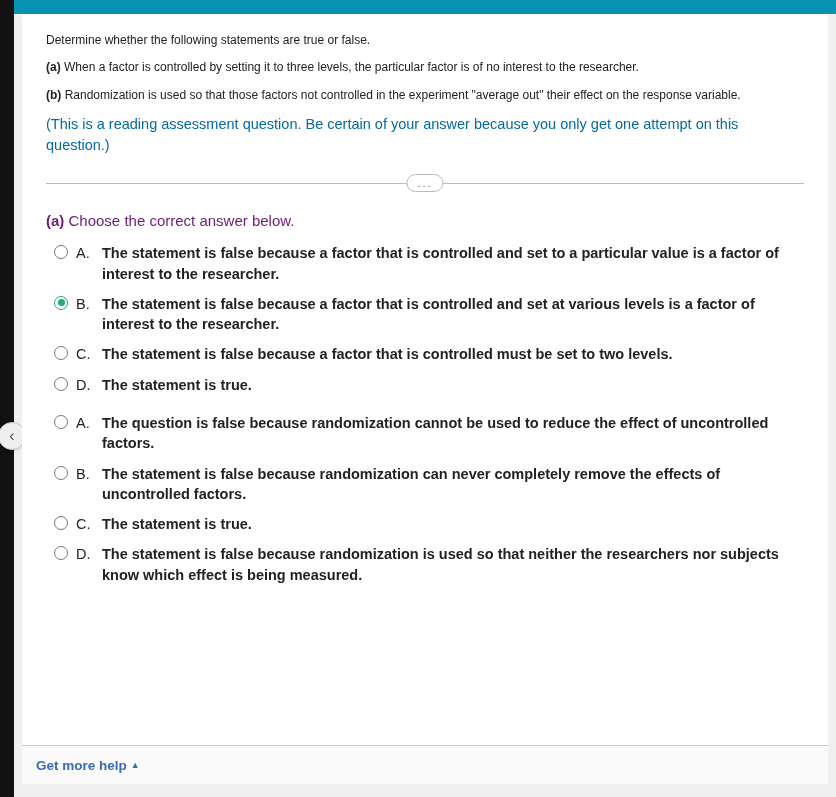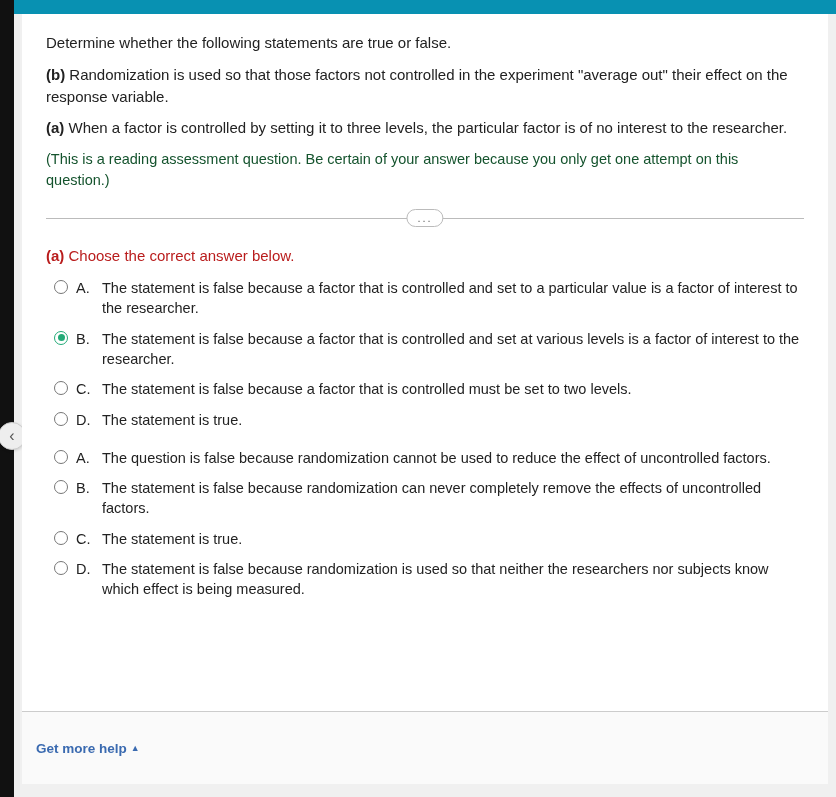--- a/index.html
+++ b/index.html
@@ -17,29 +17,29 @@
       width: 100%;
     }
     .page-container {
       background: #fff;
       margin: 0 8px 0 22px;
       padding: 18px 24px 0 24px;
       min-height: 770px;
       position: relative;
     }
     .question-text {
-      font-size: 15px;
+      font-size: 12px;
       color: #222;
       line-height: 1.45;
       margin-bottom: 10px;
     }
     .part-label { font-weight: bold; }
     .note-text {
       font-size: 14.5px;
-      color: #14532d;
+      color: #0369a1;
       line-height: 1.45;
       margin-top: 10px;
       margin-bottom: 18px;
     }
     .divider-wrap {
       position: relative;
       margin: 16px 0 20px 0;
       height: 18px;
     }
     .divider-line {
@@ -58,21 +58,21 @@
       border-radius: 10px;
       padding: 0 10px;
       font-size: 11px;
       letter-spacing: 2px;
       color: #666;
       line-height: 16px;
       cursor: pointer;
     }
     .section-prompt {
       font-size: 15px;
-      color: #b91c1c;
+      color: #701a75;
       margin-bottom: 14px;
     }
     .options {
       margin-left: 8px;
       margin-bottom: 18px;
     }
     .option-row {
       display: flex;
       align-items: flex-start;
       gap: 8px;
@@ -103,21 +103,21 @@
       height: 7px;
       background: #2a7;
       border-radius: 50%;
       display: block;
     }
     .opt-letter {
       flex: 0 0 auto;
       font-weight: normal;
       min-width: 18px;
     }
-    .opt-text { flex: 1; }
+    .opt-text { flex: 1; font-weight: bold; }
     .nav-back {
       position: absolute;
       left: -2px;
       top: 422px;
       width: 28px;
       height: 28px;
       background: #eee;
       border: 1px solid #ccc;
       border-radius: 50%;
       display: flex;
@@ -125,21 +125,21 @@
       justify-content: center;
       color: #555;
       cursor: pointer;
       box-shadow: 0 1px 3px rgba(0,0,0,0.15);
     }
     .footer-bar {
       position: absolute;
       bottom: 0;
       left: 0; right: 0;
       border-top: 1px solid #ccc;
-      padding: 27px 14px;
+      padding: 10px 14px;
       background: #fafafa;
     }
     .get-help {
       color: #3a6ab0;
       font-size: 13.5px;
       font-weight: 600;
       display: inline-flex;
       align-items: center;
       gap: 4px;
       cursor: pointer;
@@ -163,24 +163,24 @@
 
 <div class="nav-back">
   <span>‹</span>
 </div>
 
 <div class="page-container">
 
   <p class="question-text">Determine whether the following statements are true or false.</p>
 
   <p class="question-text">
-    <span class="part-label">(b)</span><span> Randomization is used so that those factors not controlled in the experiment "average out" their effect on the response variable.</span>
+    <span class="part-label">(a)</span><span> When a factor is controlled by setting it to three levels, the particular factor is of no interest to the researcher.</span>
   </p>
   <p class="question-text">
-    <span class="part-label">(a)</span><span> When a factor is controlled by setting it to three levels, the particular factor is of no interest to the researcher.</span>
+    <span class="part-label">(b)</span><span> Randomization is used so that those factors not controlled in the experiment "average out" their effect on the response variable.</span>
   </p>
 
   <p class="note-text">(This is a reading assessment question.  Be certain of your answer because you only get one attempt on this question.)</p>
 
   <div class="divider-wrap">
     <div class="divider-line"></div>
     <div class="divider-pill">...</div>
   </div>
 
   <p class="section-prompt">

